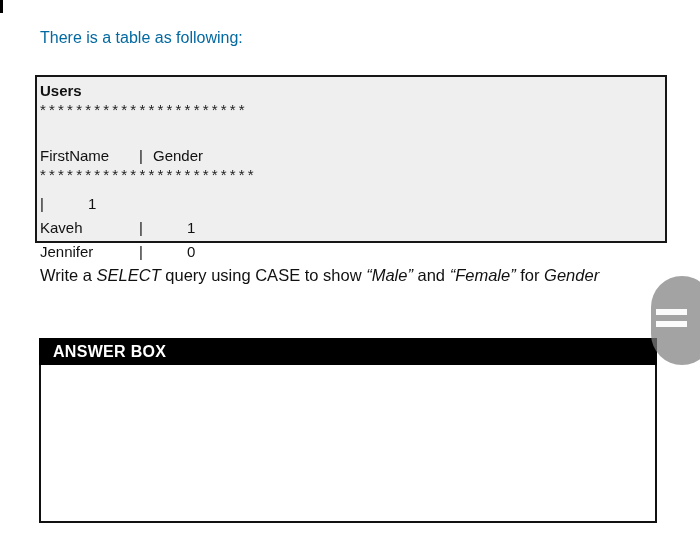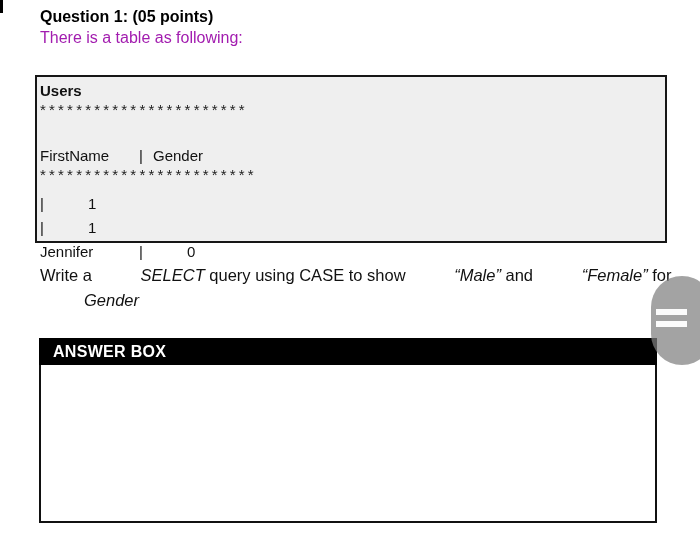--- a/index.html
+++ b/index.html
@@ -22,21 +22,21 @@
     position: absolute;
     left: 40px; top: 8px;
     font-size: 16px;
     font-weight: bold;
     color: #000;
   }
   .q-intro {
     position: absolute;
     left: 40px; top: 29px;
     font-size: 16px;
-    color: #a21caf;
+    color: #0369a1;
   }
   .users-table {
     position: absolute;
     left: 35px; top: 75px;
     width: 632px; height: 168px;
     box-sizing: border-box;
     background: #efefef;
     border: 2px solid #161616;
     padding: 4px 0 8px 3px;
     font-size: 15px;
@@ -71,21 +71,21 @@
   .col-gender-h { margin-left: 6px; }
   .col-val { margin-left: 40px; }
   .prompt {
     position: absolute;
     left: 40px; top: 263px;
     width: 648px;
     font-size: 16.5px;
     line-height: 25px;
     color: #111;
   }
-  .prompt .it { font-style: italic; margin-left: 44px; }
+  .prompt .it { font-style: italic; }
   .answer-section {
     position: absolute;
     left: 39px; top: 338px;
     width: 618px;
   }
   .answer-header {
     box-sizing: border-box;
     height: 27px;
     line-height: 27px;
     background: #000000;
@@ -119,38 +119,38 @@
   .handle-line.l1 { top: 33px; }
   .handle-line.l2 { top: 45px; }
 </style>
 </head>
 <body>
 
 <div class="page">
 
   <div class="edge-mark"></div>
 
-  <div class="q-title">Question 1: (05 points)</div>
   <div class="q-intro">There is a table as following:</div>
 
   <div class="users-table">
     <div class="tbl-title">Users</div>
     <div class="tbl-stars">***********************</div>
     <div class="tbl-header">
       <span class="col-name">FirstName</span>
       <span class="col-pipe">|</span>
       <span class="col-gender-h">Gender</span>
     </div>
     <div class="tbl-stars">************************</div>
     <div class="tbl-body">
       <div class="tbl-row">
         <span class="col-pipe">|</span>
         <span class="col-val">1</span>
       </div>
       <div class="tbl-row">
+        <span class="col-name">Kaveh</span>
         <span class="col-pipe">|</span>
         <span class="col-val">1</span>
       </div>
       <div class="tbl-row">
         <span class="col-name">Jennifer</span>
         <span class="col-pipe">|</span>
         <span class="col-val">0</span>
       </div>
     </div>
   </div>

